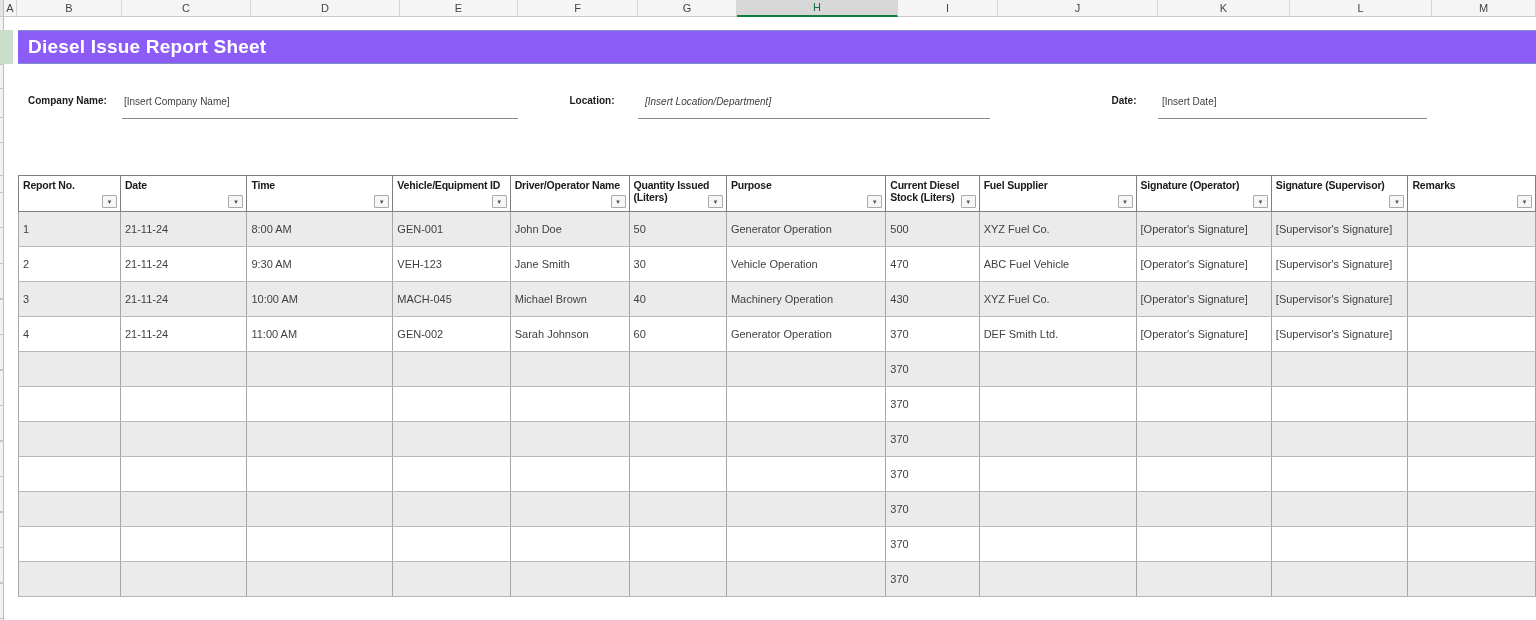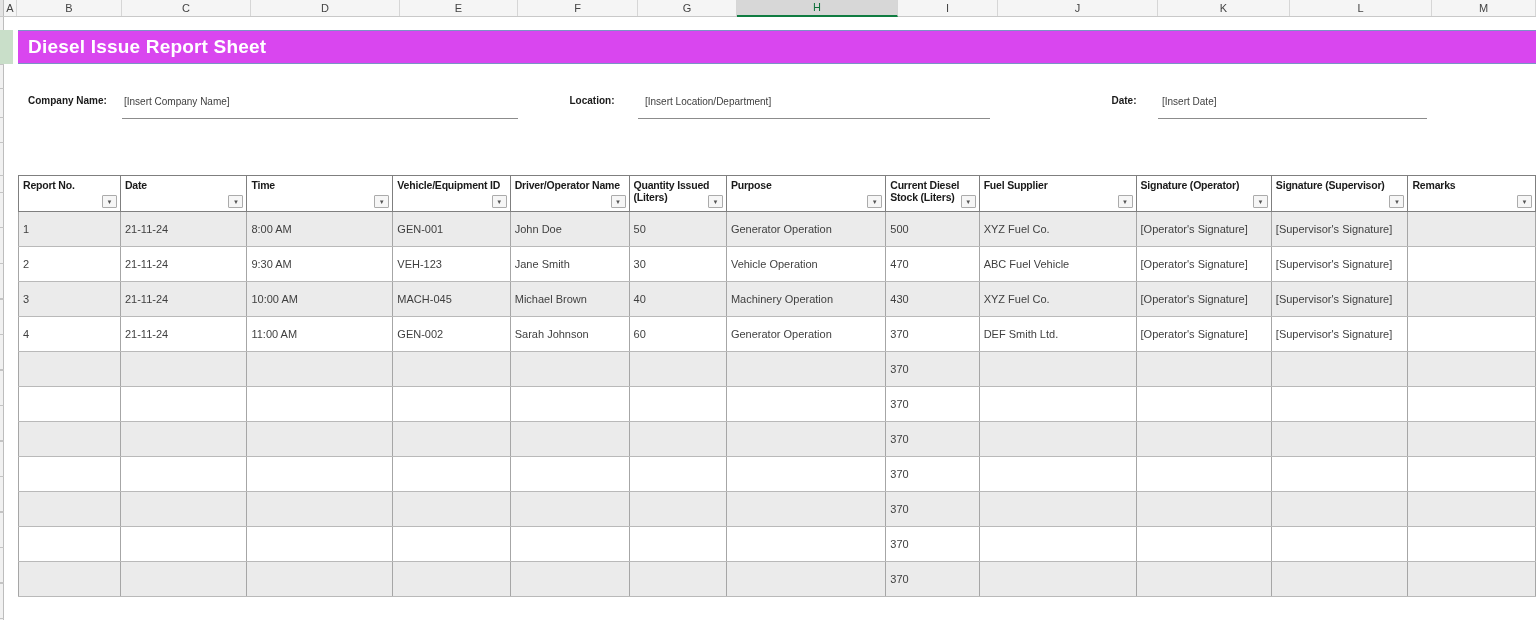--- a/index.html
+++ b/index.html
@@ -22,21 +22,21 @@
               background:#f1f1f1; border-right:1px solid #bdbdbd; }
   .rl { position:absolute; left:0; width:4px; height:1px; background:#c4c4c4; }
   .rl-grid { position:absolute; left:0; top:175px; width:4px; height:445px;
              background:repeating-linear-gradient(to bottom,#c4c4c4 0 1px,transparent 1px 35.5px); }
 
   
   .a2cell { position:absolute; left:0; top:30px; width:13px; height:34px; background:#c9dfc9; }
 
   
   .titlebar { position:absolute; left:18px; top:30px; width:1518px; height:34px;
-              background:#d946ef; border-top:1px solid #7b93c5; border-bottom:1px solid #7b93c5;
+              background:#8b5cf6; border-top:1px solid #7b93c5; border-bottom:1px solid #7b93c5;
               color:#ffffff; font-size:19px; font-weight:bold; line-height:32px;
               padding-left:10px; letter-spacing:.2px; }
 
   
   .flabel { position:absolute; top:94px; font-size:10px; font-weight:bold; color:#1a1a1a;
             line-height:14px; }
   .fvalue { position:absolute; top:95px; font-size:10px; color:#404040; line-height:14px; }
   .fline  { position:absolute; top:118px; height:1px; background:#8c8c8c; }
   .flabel.ralign { text-align:center; }
 
@@ -95,21 +95,21 @@
 
   <div class="a2cell"></div>
 
   <div class="titlebar">Diesel Issue Report Sheet</div>
 
   <span class="flabel" style="left:28px;">Company Name:</span>
   <span class="fvalue" style="left:124px;">[Insert Company Name]</span>
   <div class="fline" style="left:122px;width:396px;"></div>
 
   <span class="flabel ralign" style="left:547px;width:90px;">Location:</span>
-  <span class="fvalue" style="left:645px;">[Insert Location/Department]</span>
+  <span class="fvalue" style="left:645px;font-style:italic;">[Insert Location/Department]</span>
   <div class="fline" style="left:638px;width:352px;"></div>
 
   <span class="flabel ralign" style="left:1094px;width:60px;">Date:</span>
   <span class="fvalue" style="left:1162px;">[Insert Date]</span>
   <div class="fline" style="left:1158px;width:269px;"></div>
 
   <div class="section">Diesel Issue Report</div>
 
   <table id="report-table">
     <colgroup>

